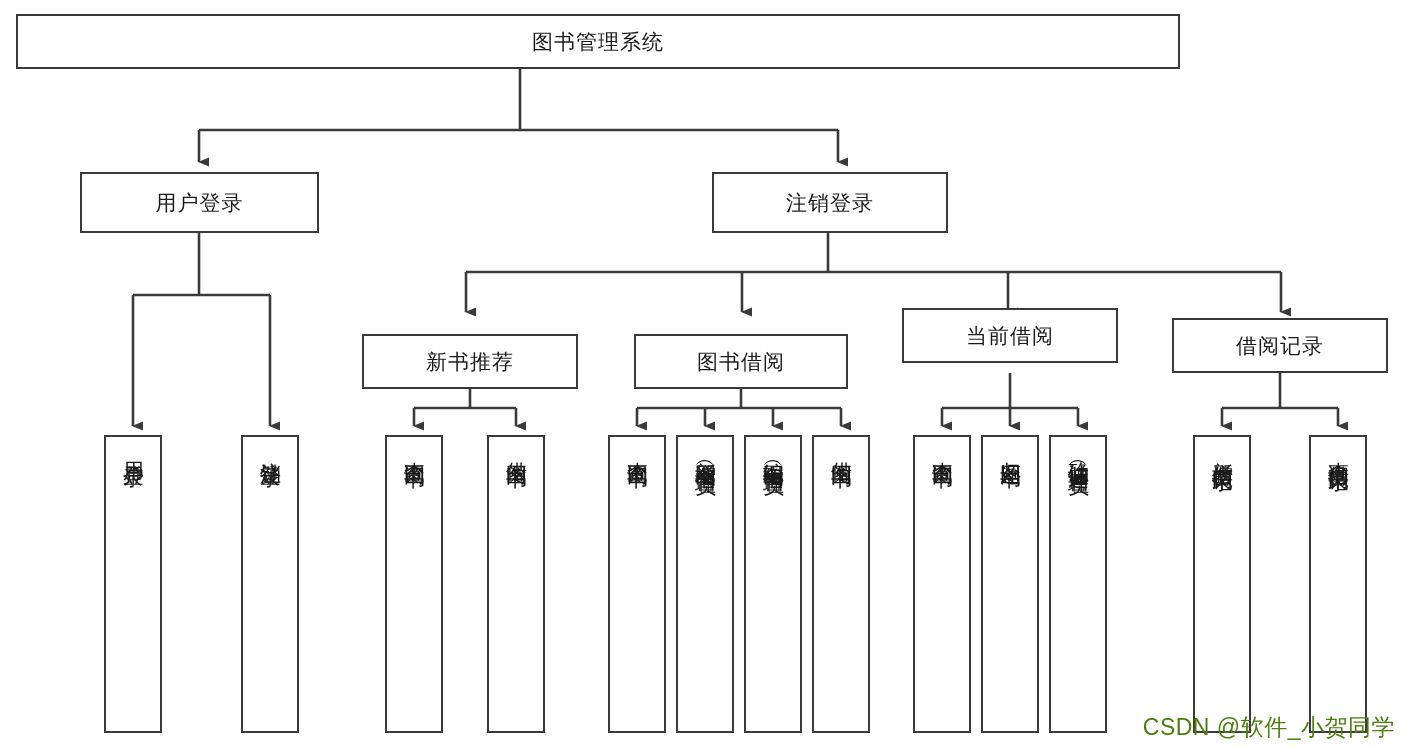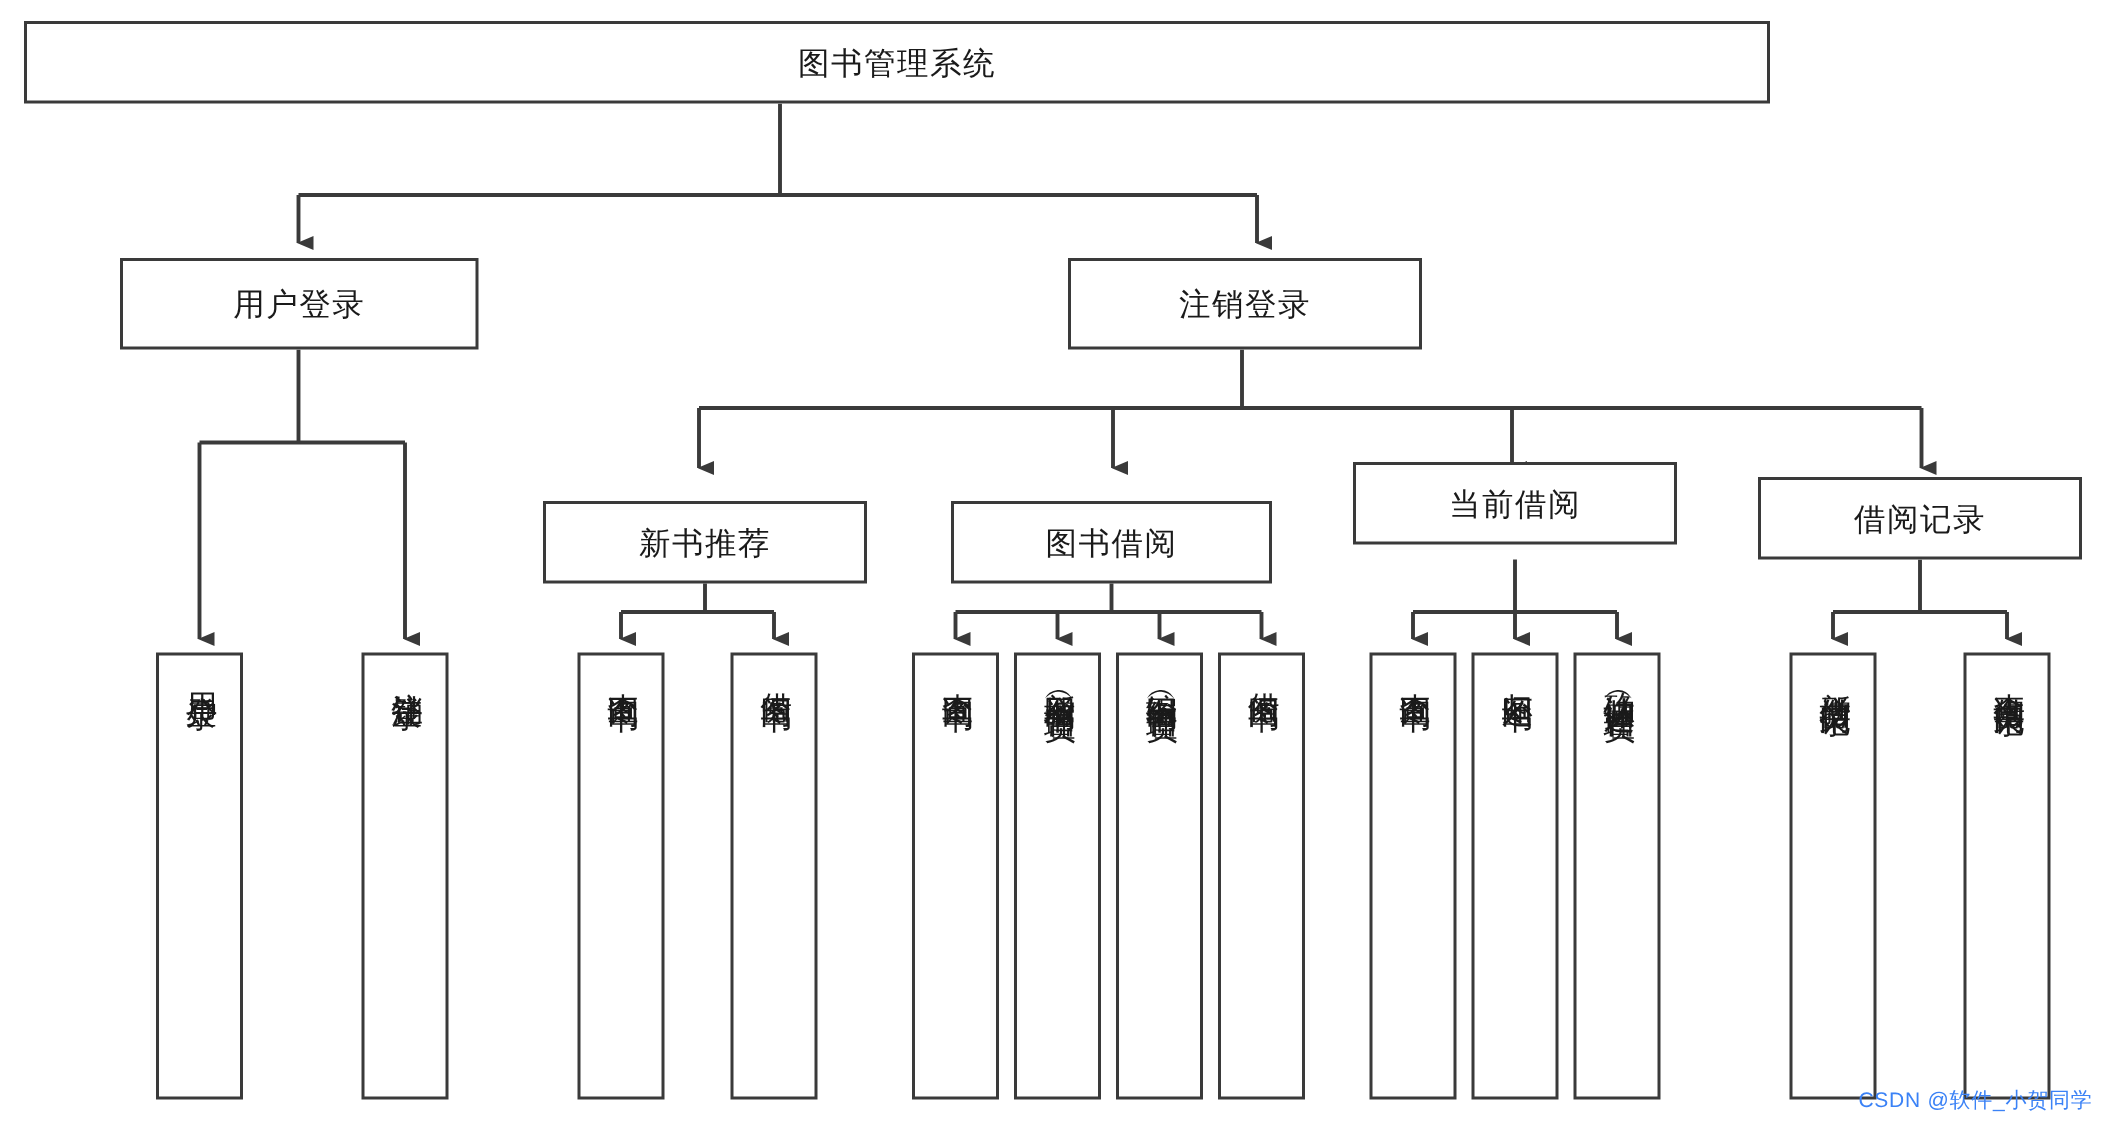--- a/index.html
+++ b/index.html
@@ -50,22 +50,22 @@
     font-size: 21px;
     line-height: 1.28;
     letter-spacing: 2px;
     white-space: nowrap;
     color: #1a1a1a;
   }
   .watermark {
     position: absolute;
     right: 10px;
     bottom: 4px;
-    font-size: 14px;
-    color: #3b82f6;
+    font-size: 23px;
+    color: #4d7c0f;
     white-space: nowrap;
     letter-spacing: 0.5px;
   }
 </style>
 </head>
 <body>
 
 <div id="canvas">
 
   <svg id="wires" viewBox="0 0 1405 747" xmlns="http://www.w3.org/2000/svg">

